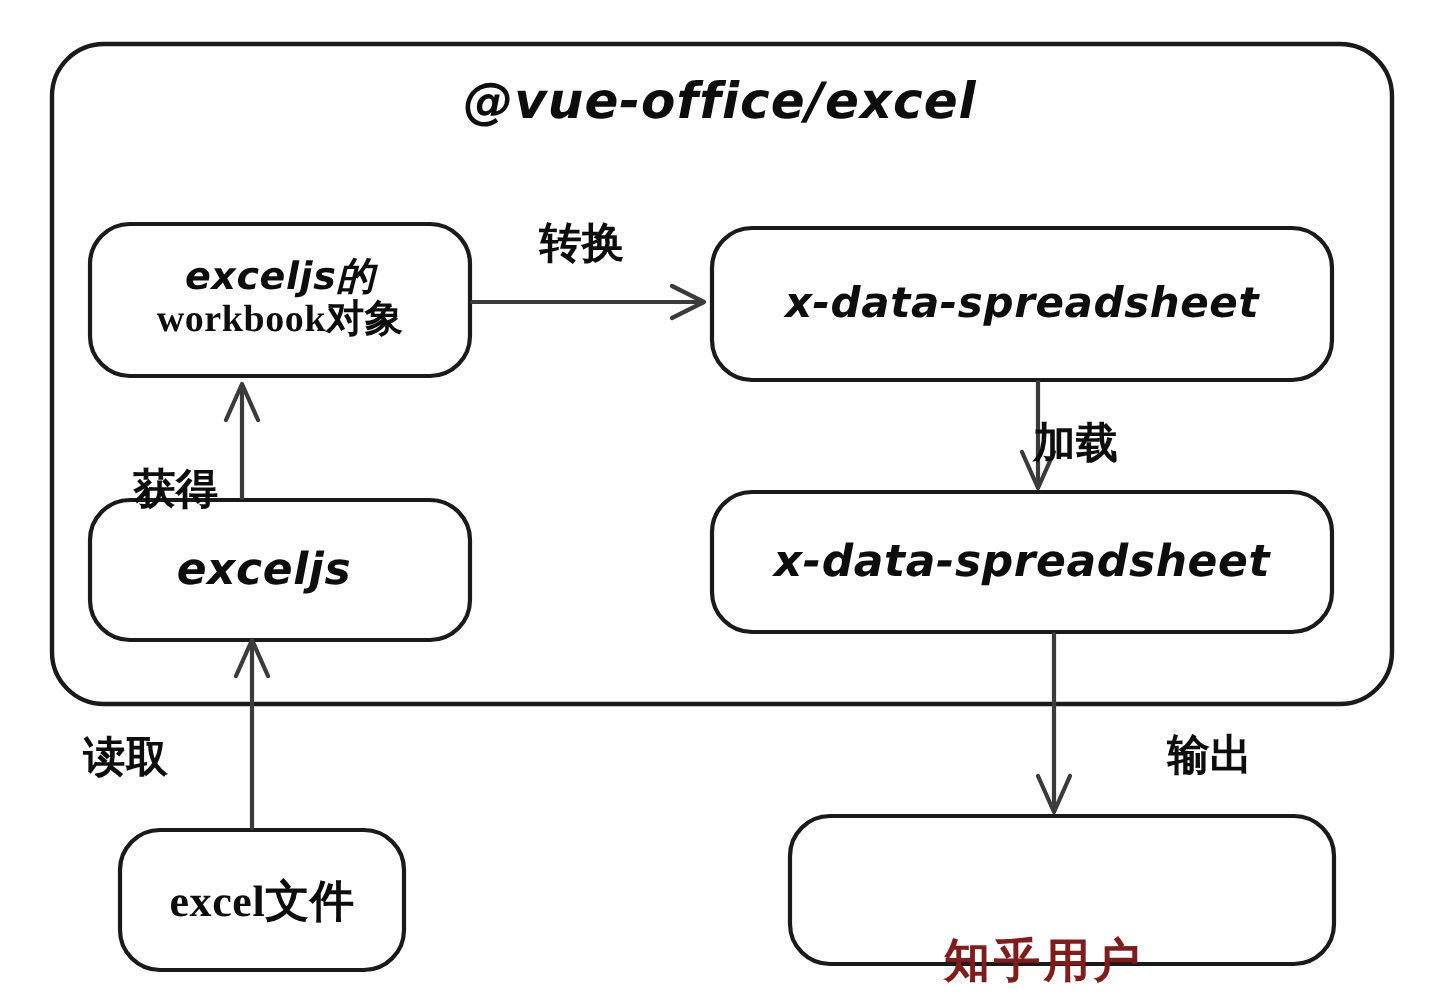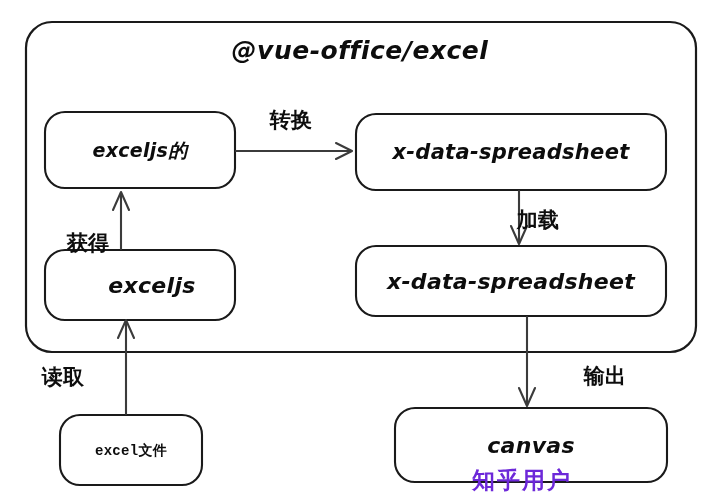--- a/index.html
+++ b/index.html
@@ -64,21 +64,21 @@
     white-space: nowrap;
     line-height: 1.18;
     letter-spacing: 0.3px;
   }
   .latin {
     font-family: "DejaVu Sans", sans-serif;
     font-style: italic;
     font-weight: 600;
   }
   .cjk {
-    font-family: Liberation Mono, monospace;
+    font-family: Liberation Serif, serif;
     font-weight: 700;
     font-style: normal;
   }
 
   .title-text {
     left: 0;
     top: 36px;
     width: 720px;
     text-align: center;
     font-size: 25px;
@@ -97,21 +97,21 @@
     font-size: 21px;
     transform: translate(-50%, -50%);
   }
 
   .watermark {
     position: absolute;
     right: 8px;
     bottom: 4px;
     font-size: 23px;
     font-weight: 700;
-    color: #6d28d9;
+    color: #7f1d1d;
     font-family: "DejaVu Sans", sans-serif;
     letter-spacing: 2px;
     user-select: none;
   }
 </style>
 </head>
 <body>
 
 <div id="diagram-root">
 
@@ -154,41 +154,39 @@
     <g>
       <line class="edge-line" x1="527" y1="317" x2="527" y2="404"></line>
       <polyline class="edge-head" points="519,388 527,406 535,388"></polyline>
     </g>
   </svg>
 
   <div class="lbl latin title-text">@vue-office/excel</div>
 
   <div class="lbl node-label" style="left:140px; top:150px; font-size:19px;">
     <span class="line latin">exceljs的</span>
+    <span class="line cjk">workbook对象</span>
   </div>
 
   <div class="lbl node-label" style="left:511px; top:152px; font-size:21px;">
     <span class="line latin">x-data-spreadsheet</span>
   </div>
 
-  <div class="lbl node-label latin" style="left:152px; top:286px; font-size:22px;">
+  <div class="lbl node-label latin" style="left:132px; top:286px; font-size:22px;">
     <span class="line">exceljs</span>
   </div>
 
   <div class="lbl node-label latin" style="left:511px; top:282px; font-size:22px;">
     <span class="line">x-data-spreadsheet</span>
   </div>
 
-  <div class="lbl node-label cjk" style="left:131px; top:451px; font-size:14px;">
+  <div class="lbl node-label cjk" style="left:131px; top:451px; font-size:22px;">
     <span class="line">excel文件</span>
   </div>
 
-  <div class="lbl node-label latin" style="left:531px; top:446px; font-size:22px;">
-    <span class="line">canvas</span>
-  </div>
 
   <div class="lbl edge-label cjk" style="left:291px; top:122px;">转换</div>
 
   <div class="lbl edge-label cjk" style="left:88px; top:208px;margin-top:37px;">获得</div>
 
   <div class="lbl edge-label cjk" style="left:538px; top:222px;">加载</div>
 
   <div class="lbl edge-label cjk" style="left:63px; top:379px;">读取</div>
 
   <div class="lbl edge-label cjk" style="left:605px; top:378px;">输出</div>

